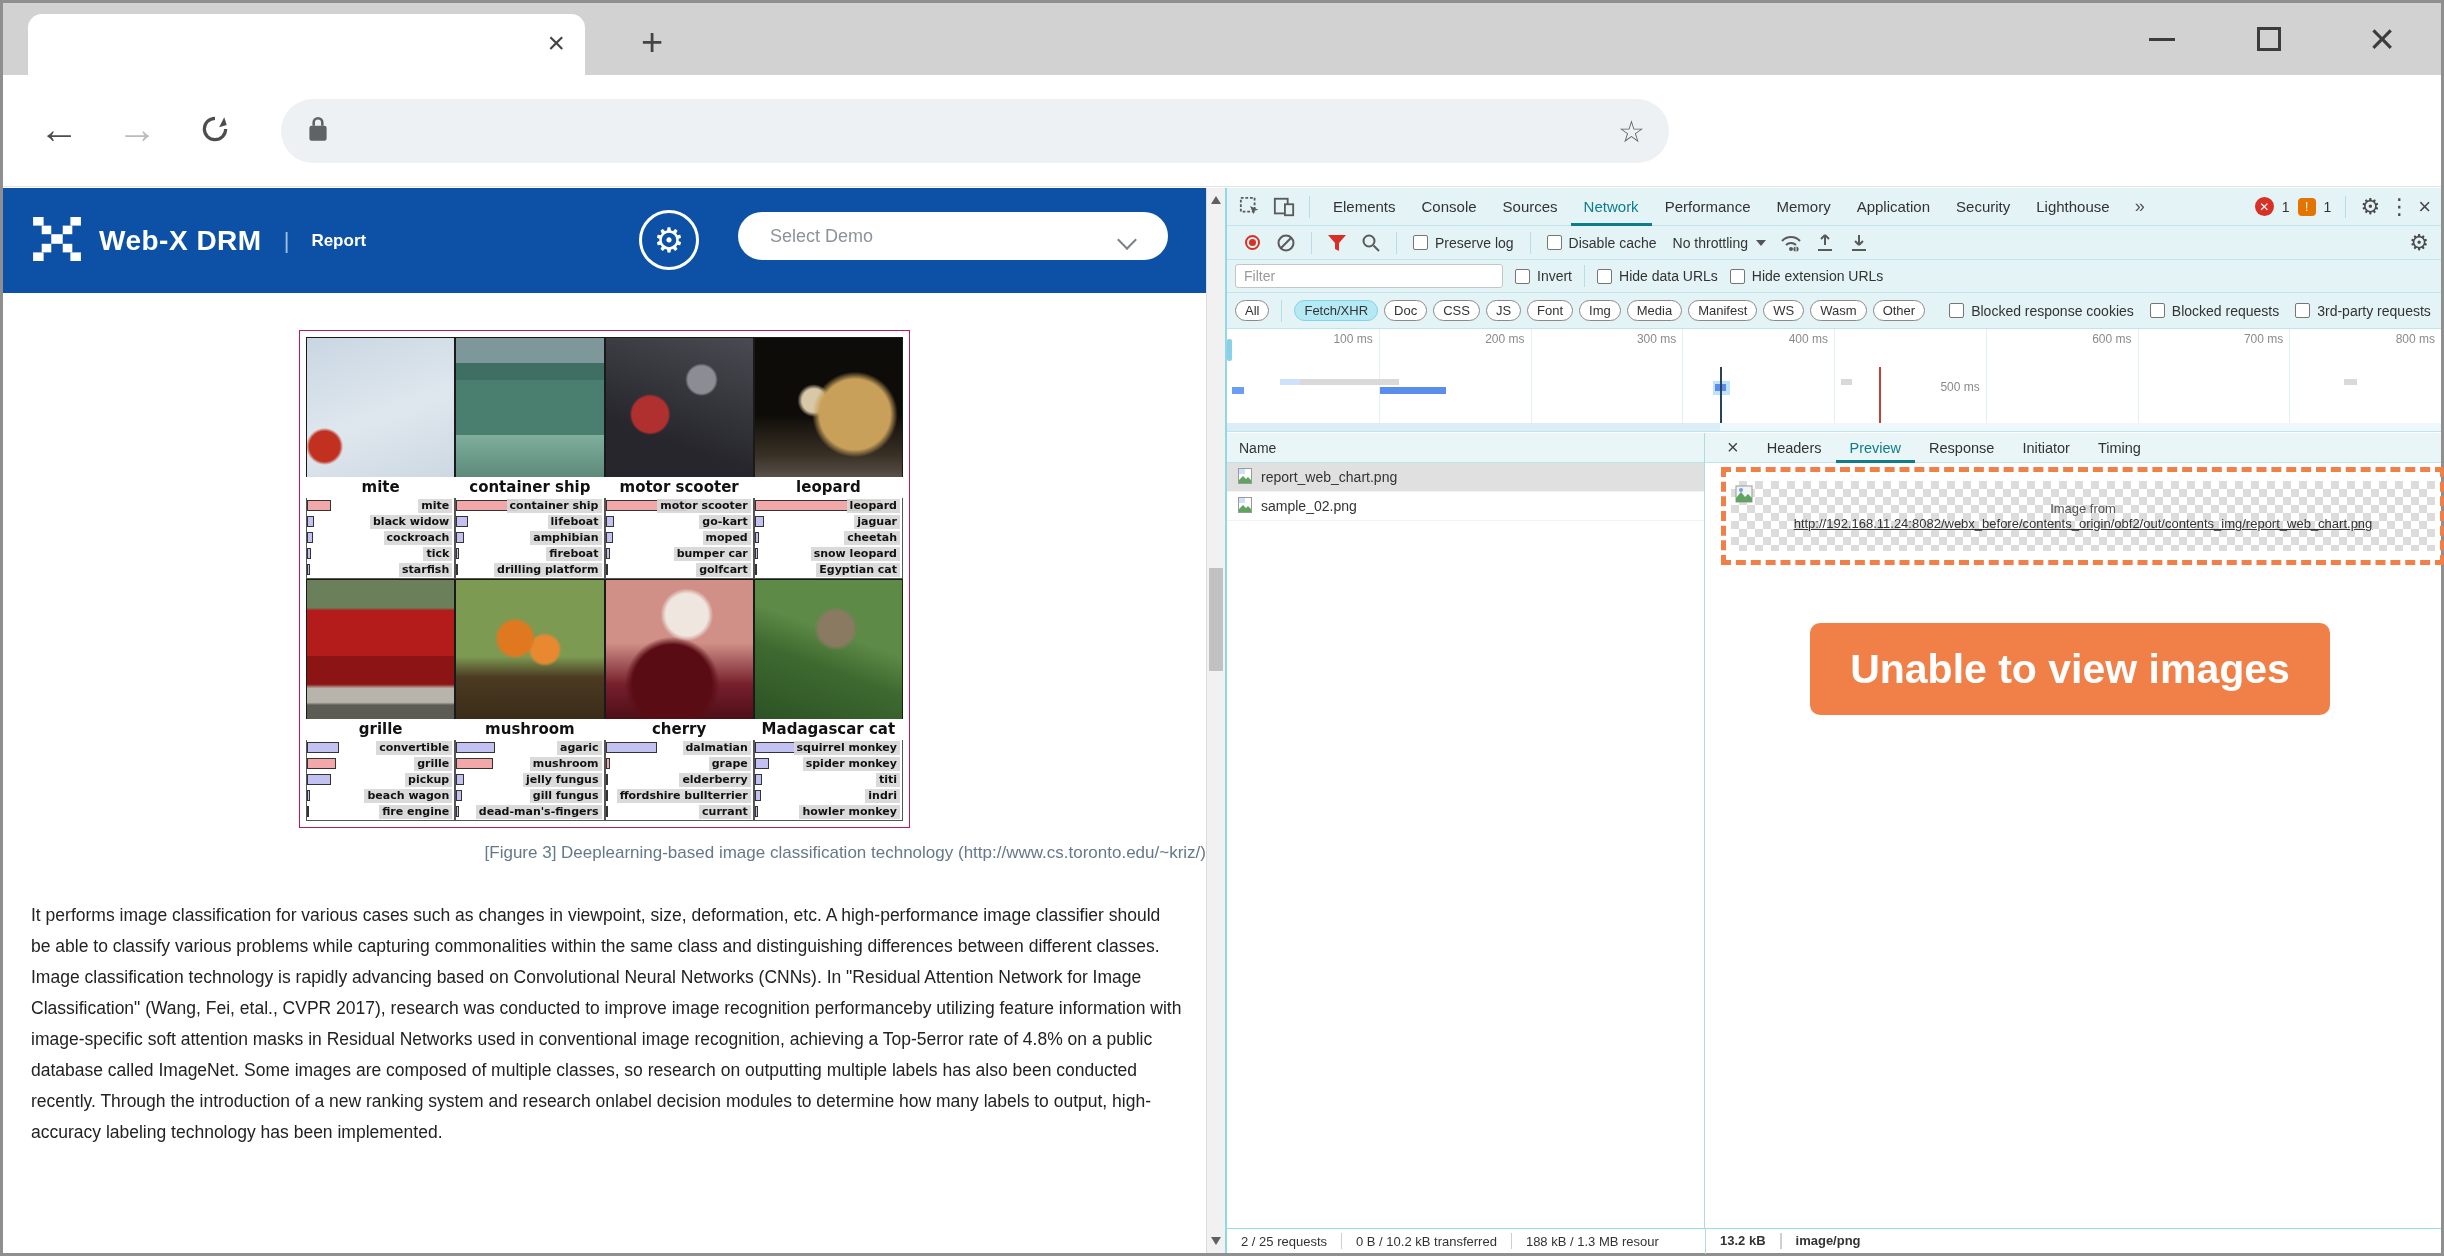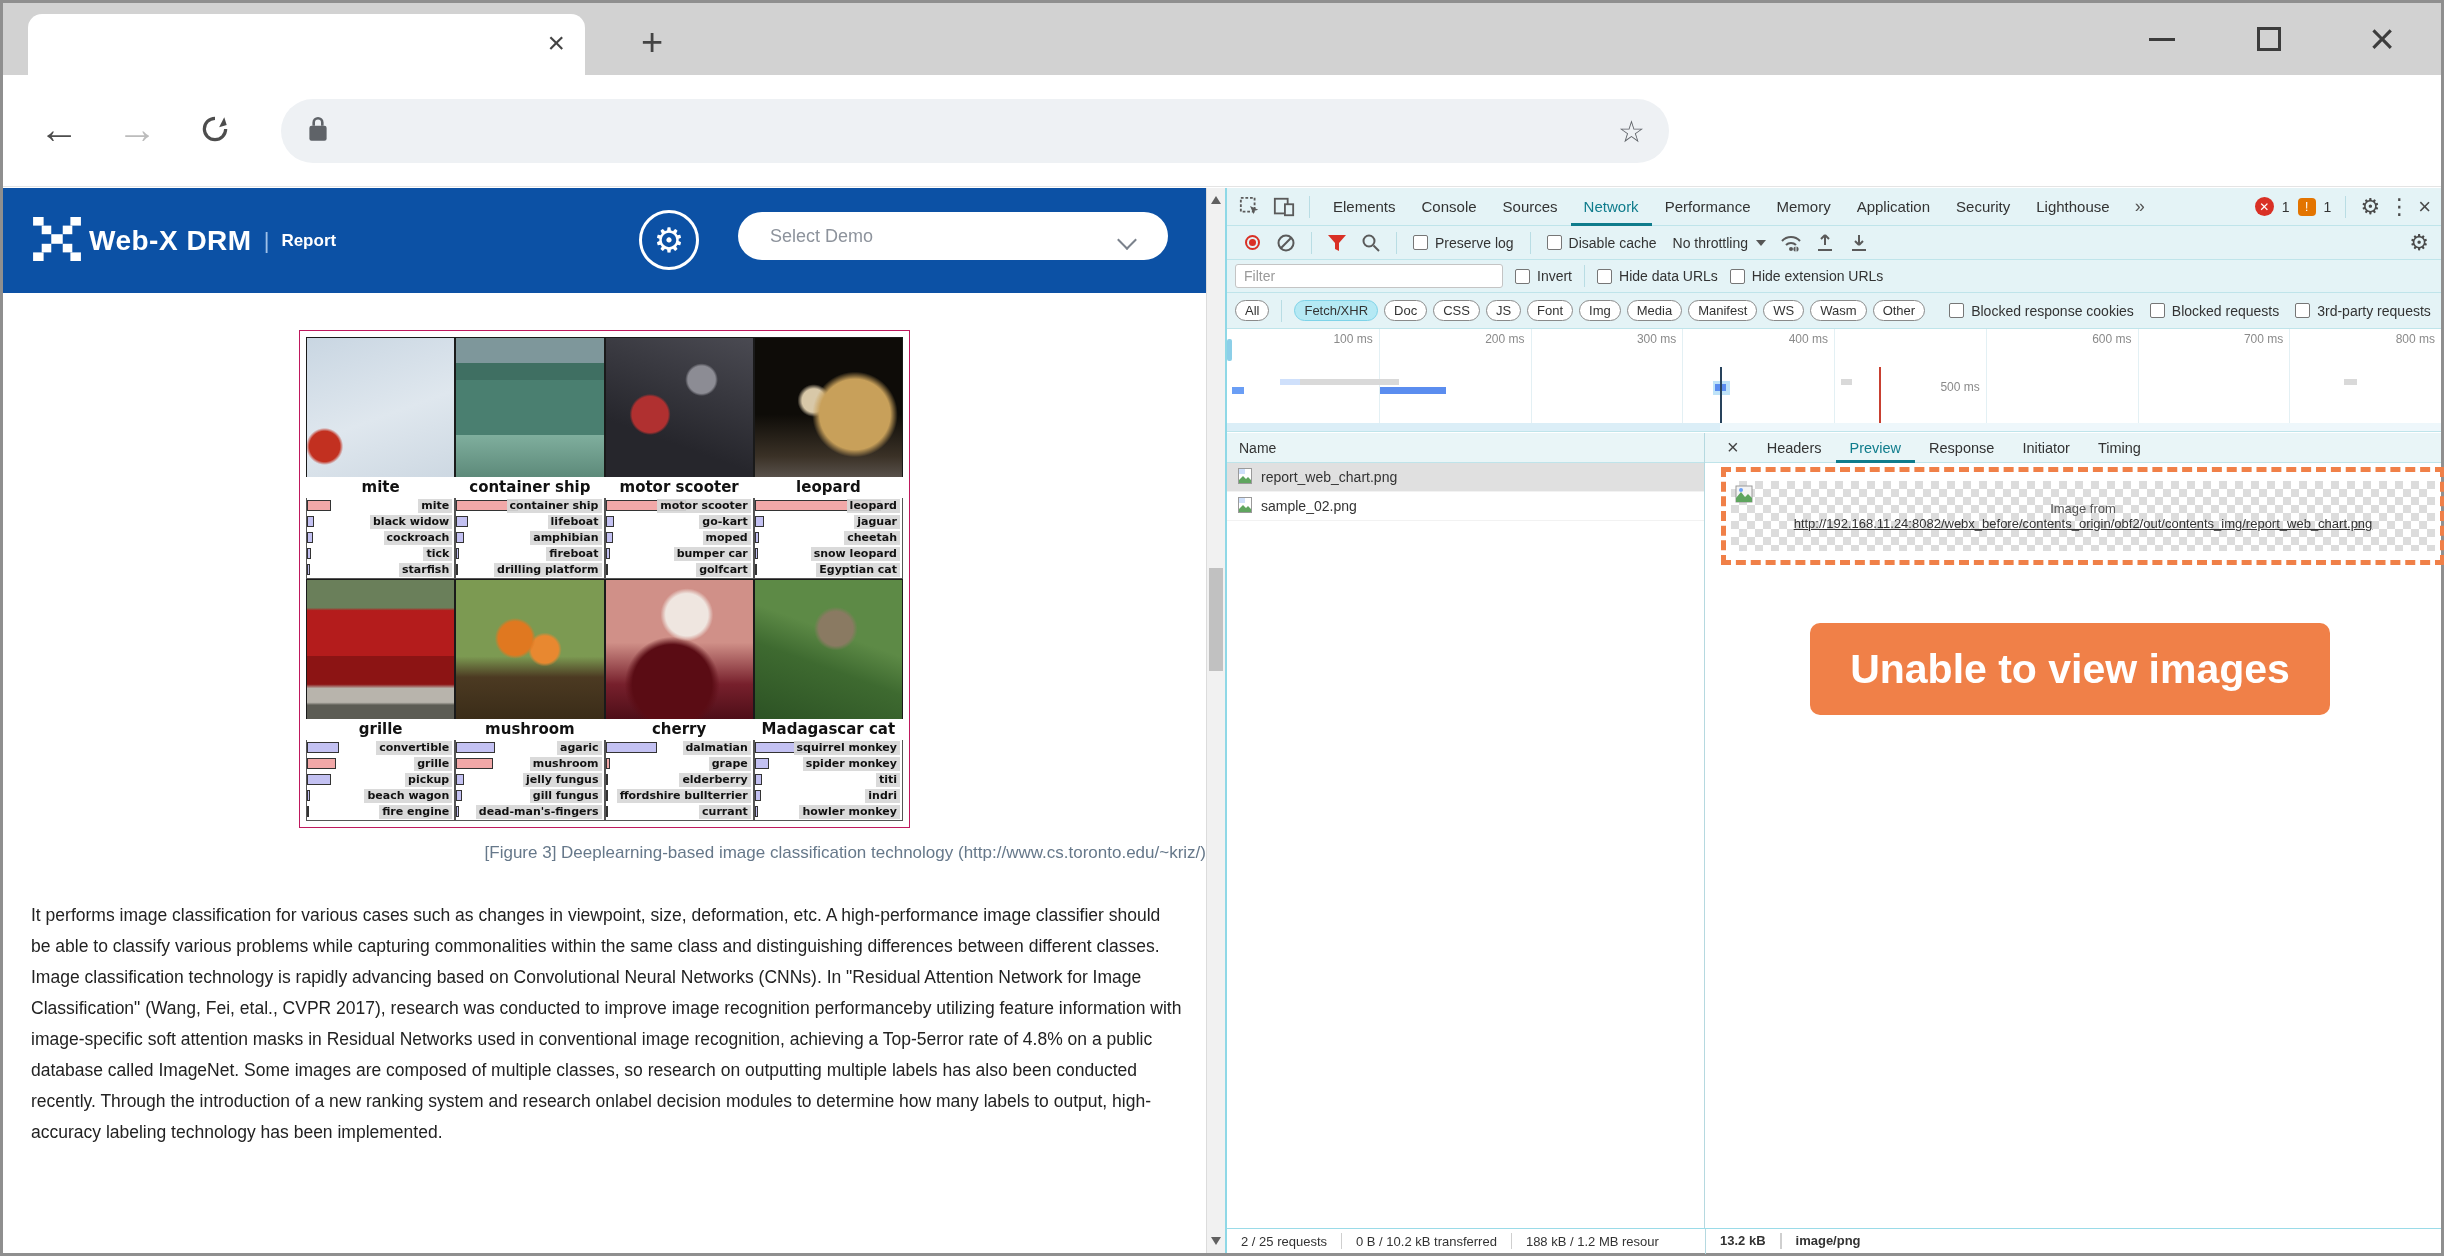--- a/index.html
+++ b/index.html
@@ -23,21 +23,21 @@
   .ic-back { left:32px; } .ic-fwd { left:110px; color:#bcbcbc; } .ic-reload { left:188px; }
   .addressbar { position:absolute; left:278px; top:24px; width:1388px; height:64px; background:#eef1f4; border-radius:32px; display:flex; align-items:center; }
   .lock { margin-left:26px; }
   .star { position:absolute; right:24px; font-size:30px; color:#5f6368; }
 
   .main { position:absolute; top:185px; left:0; right:0; bottom:0; }
 
   
   .page { position:absolute; left:0; top:0; width:1203px; bottom:0; background:#fff; overflow:hidden; }
   .page-header { position:relative; height:105px; background:#0c51a5; }
-  .ph-left { position:absolute; left:30px; top:0; height:105px; display:flex; align-items:center; gap:8px; }
+  .ph-left { position:absolute; left:30px; top:0; height:105px; display:flex; align-items:center; gap:18px; }
   .brand { color:#fff; font-size:28px; font-weight:700; letter-spacing:0.5px; }
   .brand-sep { color:#9fc0e8; font-size:22px; margin:0 4px; }
   .section { color:#fff; font-size:17px; font-weight:700; }
   .gear-circle { position:absolute; left:636px; top:22px; width:60px; height:60px; border:3px solid #fff; border-radius:50%; display:flex; align-items:center; justify-content:center; color:#fff; font-size:34px; }
   .select-demo { position:absolute; left:735px; top:24px; width:430px; height:48px; background:#fff; border-radius:29px; display:flex; align-items:center; }
   .select-demo .lbl { margin-left:32px; color:#8d939c; font-size:18px; }
   .chevron { position:absolute; right:34px; top:21px; width:14px; height:14px; border-right:2px solid #7b828c; border-bottom:2px solid #7b828c; transform:rotate(45deg); }
 
   
   .figure { position:absolute; left:296px; top:142px; width:611px; border:1px solid #be185d; background:#fff; padding:6px; }
@@ -668,21 +668,21 @@
           </div>
         </div>
       </div>
 
       <div class="dt-status">
         <div class="st-left" id="status-left">
             <span class="st-seg">2 / 25 requests</span>
             <span class="st-div"></span>
             <span class="st-seg">0 B / 10.2 kB transferred</span>
             <span class="st-div"></span>
-            <span class="st-seg">188 kB / 1.2 MB resour</span>
+            <span class="st-seg">188 kB / 1.3 MB resour</span>
           </div>
         <div class="st-div" style="height:25px;background:#b5d9e0;"></div>
         <div class="st-right" id="status-right">
             <span class="st-seg">13.2 kB</span>
             <span class="st-div"></span>
             <span class="st-div"></span>
             <span class="st-seg">image/png</span>
           </div>
       </div>
     </div>

